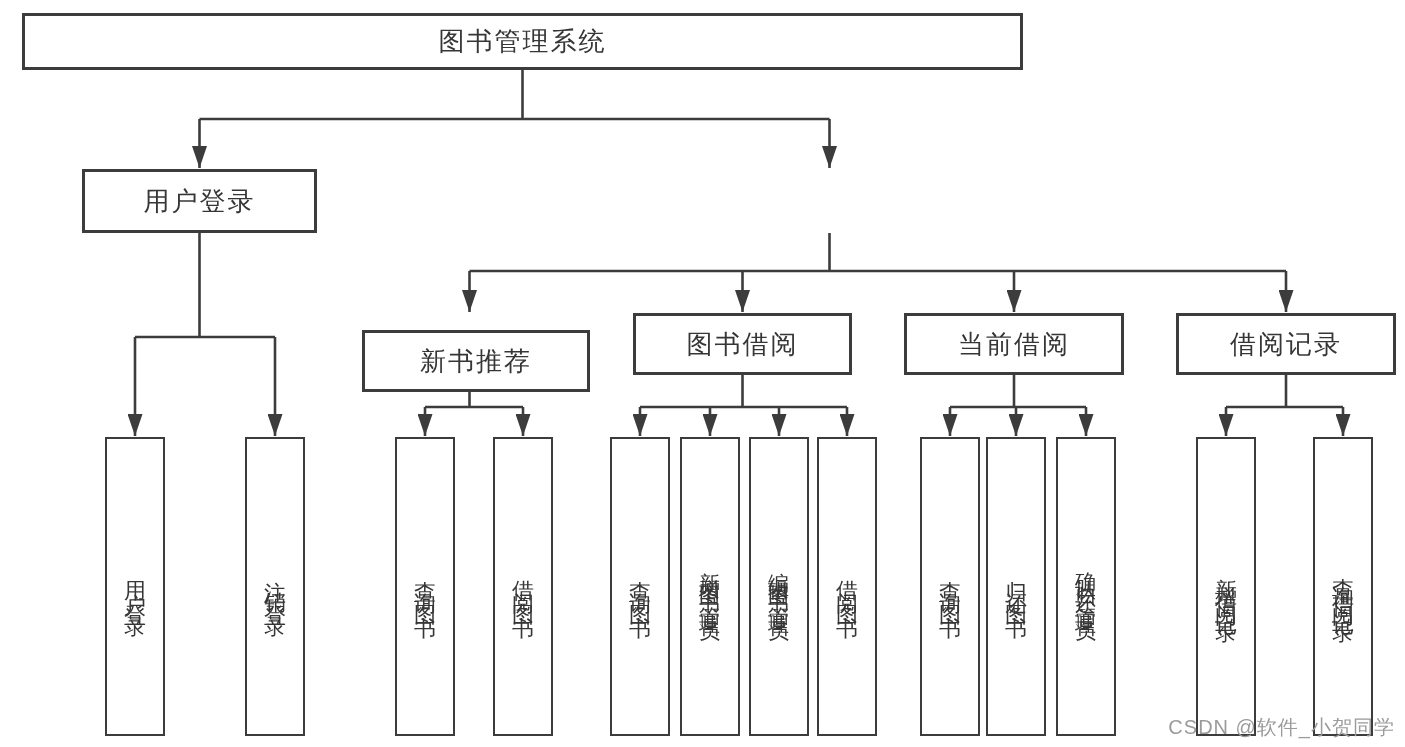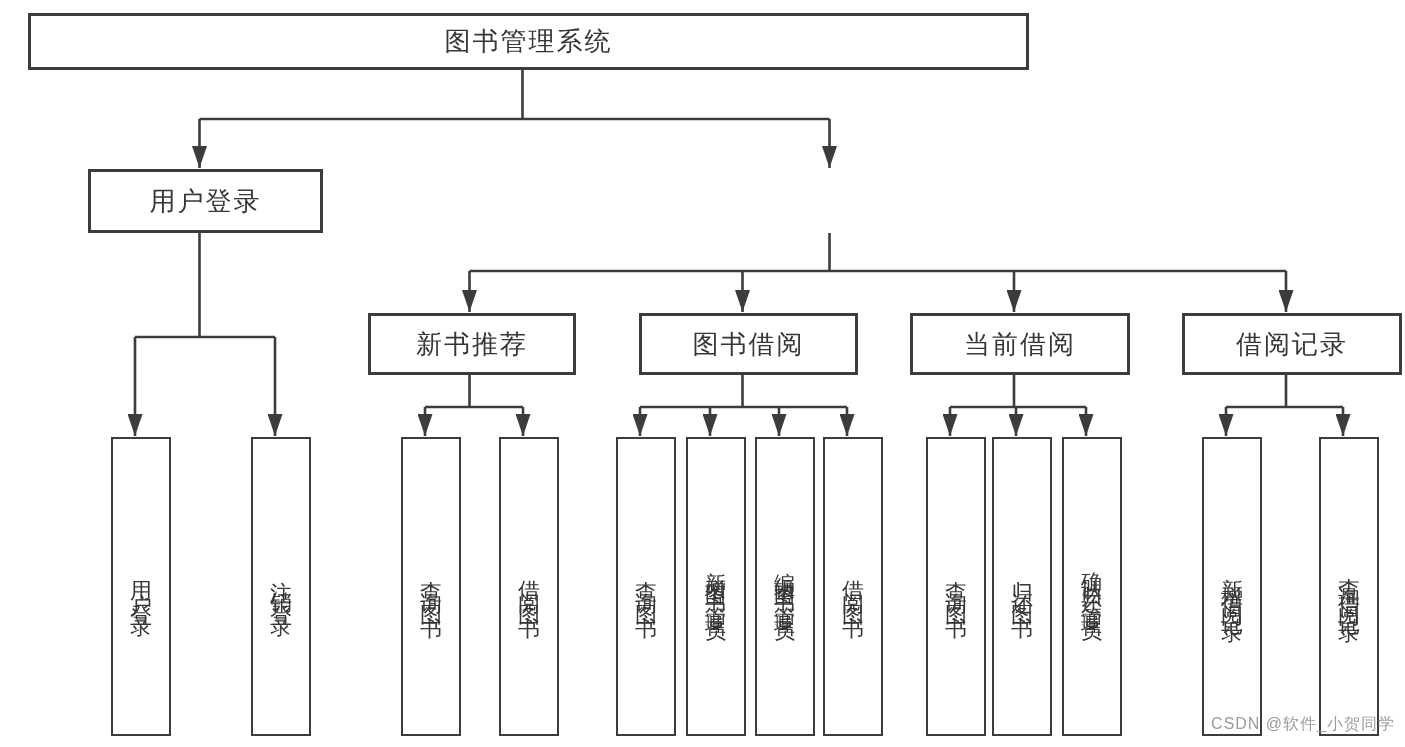--- a/index.html
+++ b/index.html
@@ -25,42 +25,41 @@
   .connectors .arrowhead { fill: var(--line, #3c3c3c); }
   .box {
     position: absolute;
     border: 3px solid var(--border, #3c3c3c);
     background: #ffffff;
     display: flex;
     align-items: center;
     justify-content: center;
     color: var(--text, #363636);
     z-index: 2;
-    margin-left: 6px;
   }
   .hlabel {
     font-size: 26px;
     letter-spacing: 2px;
     white-space: nowrap;
   }
   .leaf { border-width: 2.5px; }
   .vlabel {
     writing-mode: vertical-rl;
     text-orientation: mixed;
     font-size: 22px;
     line-height: 1;
     letter-spacing: 12px;
   }
   .leaf.mid .vlabel { letter-spacing: 9px; }
   .leaf.long .vlabel { letter-spacing: 7px; font-size: 21px; }
   .watermark {
     position: absolute;
     right: 10px;
     top: 714px;
-    font-size: 16px;
+    font-size: 20px;
     letter-spacing: 1px;
     color: var(--watermark, #9b9b9b);
     z-index: 5;
     white-space: nowrap;
   }
 </style>
 </head>
 <body>
 
 <div class="canvas">
@@ -114,21 +113,21 @@
   </svg>
 
   <div class="box" style="left:22px; top:13px; width:1001px; height:57px;">
     <span class="hlabel">图书管理系统</span>
   </div>
 
   <div class="box" style="left:82px; top:169px; width:235px; height:64px;">
     <span class="hlabel">用户登录</span>
   </div>
 
-  <div class="box" style="left:362px; top:313px; width:208px; height:62px;">
+  <div class="box" style="left:362px; top:330px; width:228px; height:62px;">
     <span class="hlabel">新书推荐</span>
   </div>
   <div class="box" style="left:904px; top:313px; width:220px; height:62px;">
     <span class="hlabel">当前借阅</span>
   </div>
   <div class="box" style="left:633px; top:313px; width:219px; height:62px;">
     <span class="hlabel">图书借阅</span>
   </div>
   <div class="box" style="left:1176px; top:313px; width:220px; height:62px;">
     <span class="hlabel">借阅记录</span>

